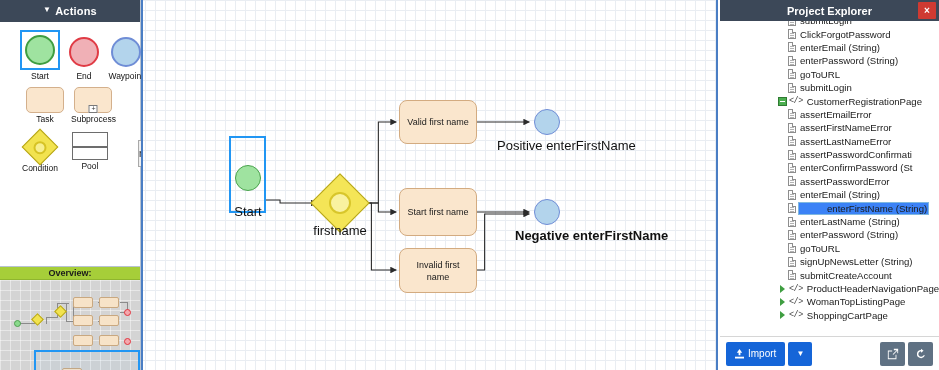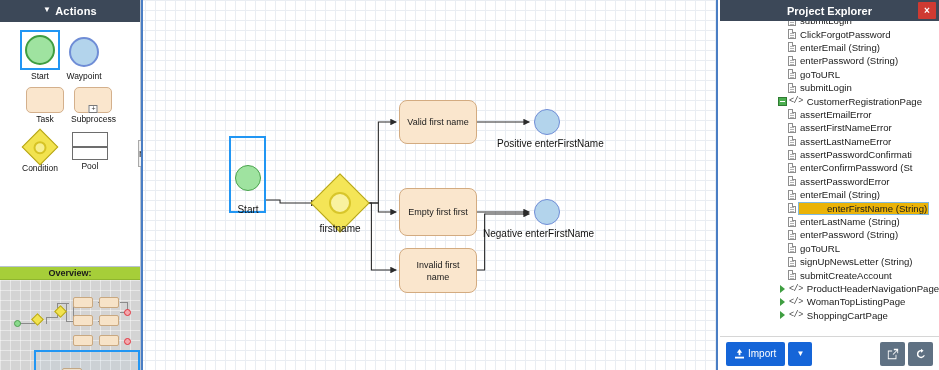--- a/index.html
+++ b/index.html
@@ -213,21 +213,21 @@
     border: 2px solid #2196f3;
     background: transparent;
     display: flex; align-items: flex-end; justify-content: center;
   }
   .n-startcirc {
     width: 26px; height: 26px; border-radius: 50%;
     background: #9fe3a0; border: 1.5px solid #49a34c;
   }
   .n-label {
     position: absolute;
-    font-size: 10px;
+    font-size: 13px;
     color: #111;
     white-space: nowrap;
     text-align: center;
   }
   .n-dia {
     width: 42px; height: 42px;
     background: #f4e557;
     border: 1px solid #b5a41a;
     transform: rotate(45deg);
     display: flex; align-items: center; justify-content: center;
@@ -283,21 +283,21 @@
   .tnode {
     display: flex;
     align-items: center;
     height: 13.4px;
     font-size: 9.6px;
     color: #1a1a1a;
     white-space: nowrap;
     cursor: pointer;
   }
   .tnode.selected .tlabel {
-    background: #eab308;
+    background: #3b82f6;
     outline: 1px solid #7fb8e0;
     padding-left: 28px;
   }
   .tnode.lvl1 { padding-left: 68px; text-align: right; }
   .tnode.lvl0 { padding-left: 58px; }
   .toggle {
     width: 9px; height: 9px;
     margin-right: 2px;
     display: inline-flex; align-items: center; justify-content: center;
     flex: 0 0 auto;
@@ -408,20 +408,26 @@
     </div>
 
     <div id="palette">
 
       <div class="pal-row" style="gap:6px; margin-left:14px;">
         <div class="pal-item">
           <div class="sel-box">
             <div class="circ circ-start"></div>
           </div>
           <span class="cap">Start</span>
+        </div>
+        <div class="pal-item" style="margin-top:4px;">
+          <div class="shape-wrap">
+            <div class="circ circ-end"></div>
+          </div>
+          <span class="cap">End</span>
         </div>
         <div class="pal-item" style="margin-top:4px;">
           <div class="shape-wrap">
             <div class="circ circ-way"></div>
           </div>
           <span class="cap">Waypoint</span>
         </div>
       </div>
 
       <div class="pal-row" style="gap:7px; margin-left:20px; margin-top:6px;">
@@ -531,31 +537,31 @@
         <div class="n-dia">
           <div class="inner"></div>
         </div>
       </div>
       <div class="n-label" style="left:166px; top:223px; width:62px;">firstname</div>
 
       <div class="node n-task" style="left:256px; top:100px; width:78px; height:44px;">
         <span>Valid first name</span>
       </div>
       <div class="node n-task" style="left:256px; top:188px; width:78px; height:48px;">
-        <span>Empty first first</span>
+        <span>Start first name</span>
       </div>
       <div class="node n-task" style="left:256px; top:248px; width:78px; height:45px;">
         <span>Invalid first name</span>
       </div>
 
       <div class="node n-wp" style="left:391px; top:109px;"></div>
       <div class="n-label" style="left:354px; top:138px; width:100px;">Positive enterFirstName</div>
 
       <div class="node n-wp" style="left:391px; top:199px;"></div>
-      <div class="n-label" style="left:340px; top:228px; width:104px;">Negative enterFirstName</div>
+      <div class="n-label" style="left:372px; top:228px; width:104px;font-weight:bold;">Negative enterFirstName</div>
 
     </div>
   </div>
 
   <div id="right-panel">
     <div class="rp-header">
       <span>Project Explorer</span>
       <div id="close-btn">
         <span>×</span>
       </div>

